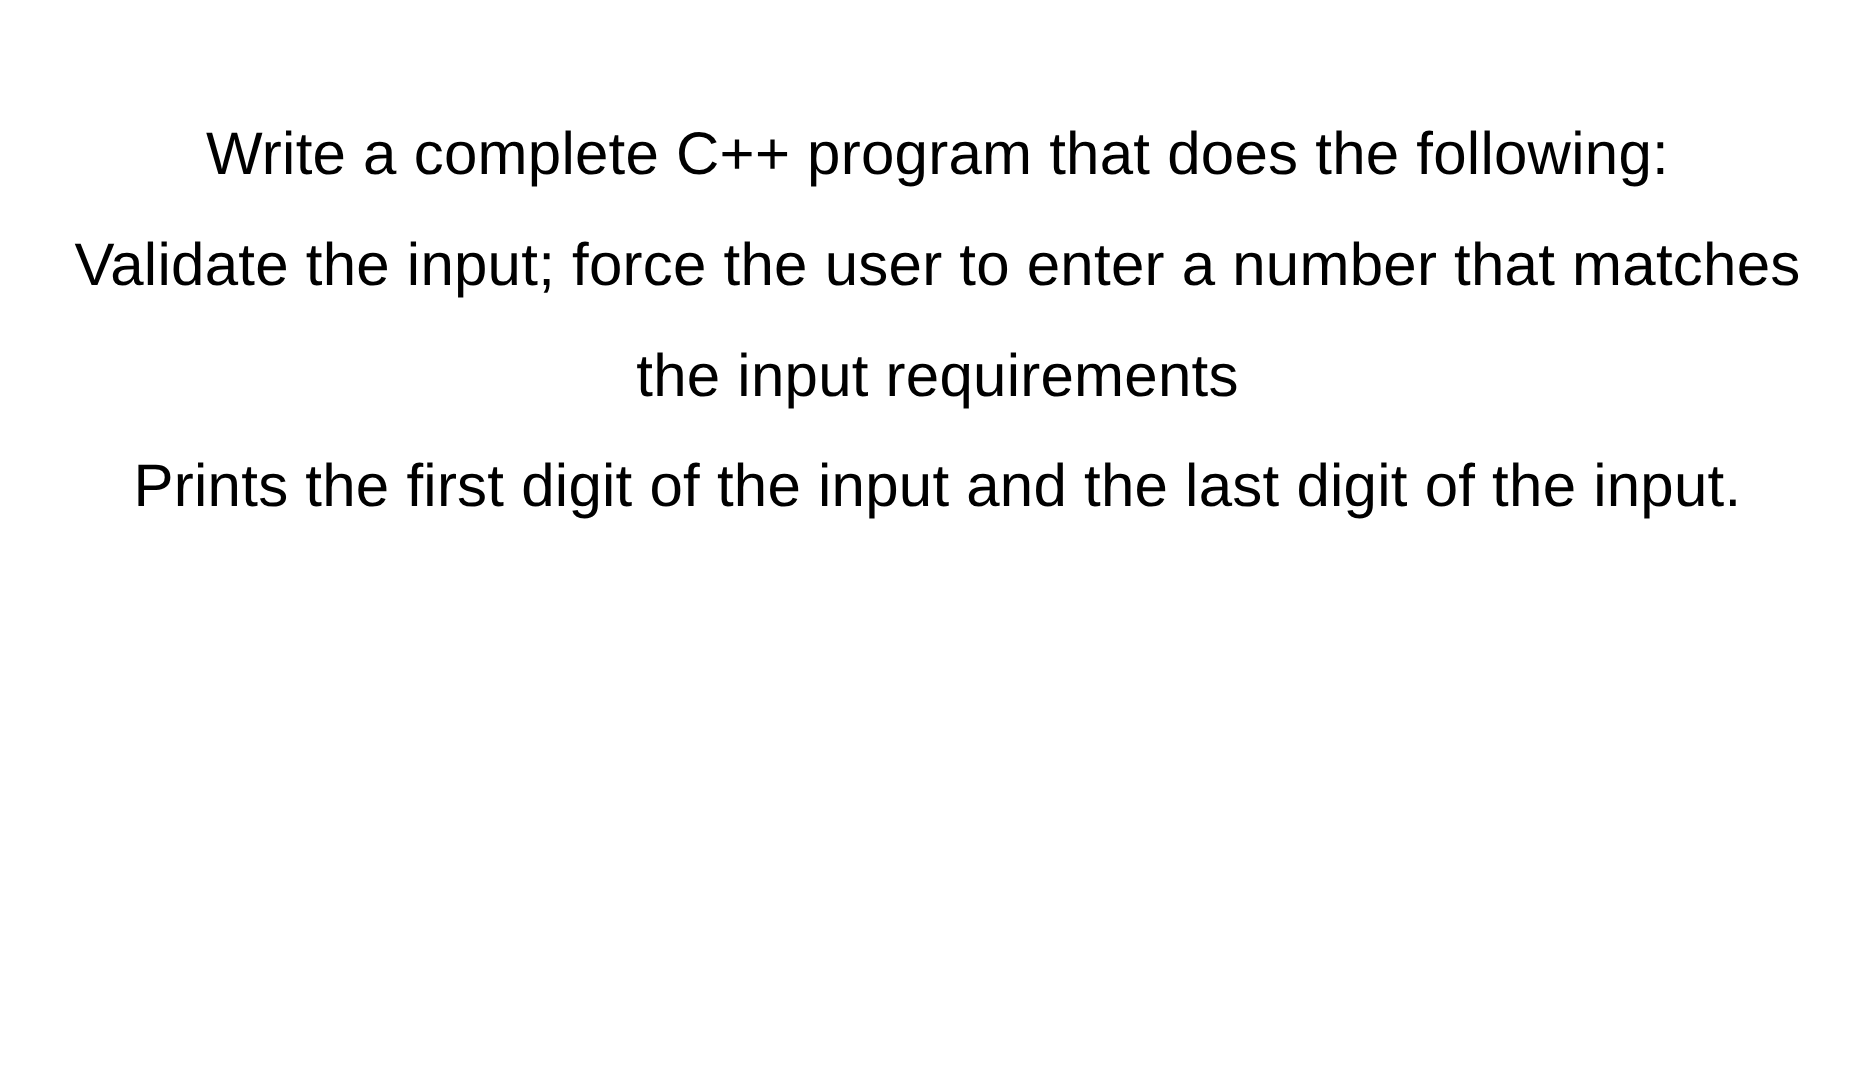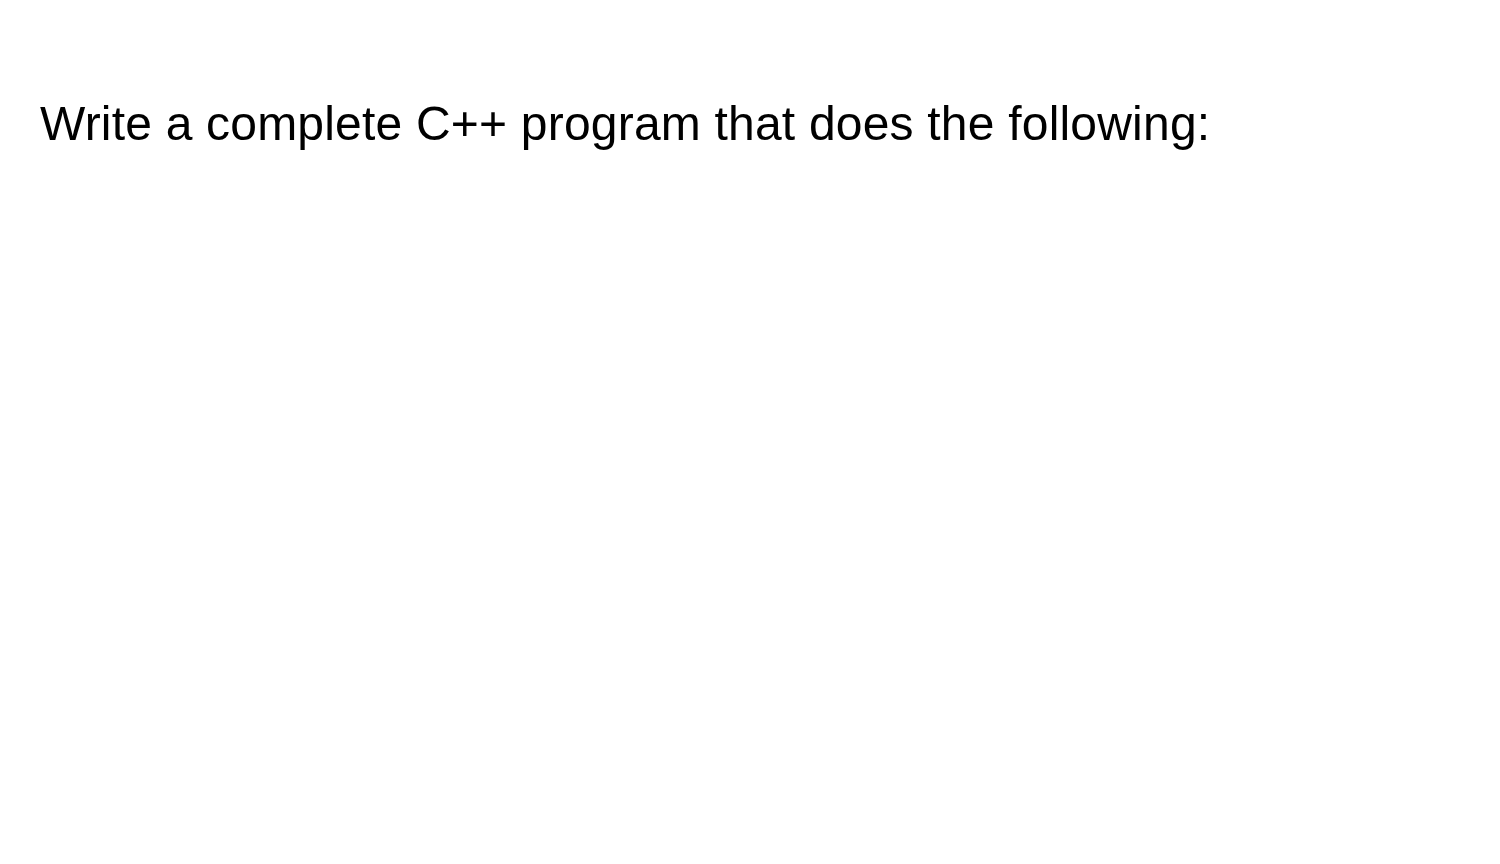--- a/index.html
+++ b/index.html
@@ -20,20 +20,23 @@
     width: 100%;
     height: 100%;
   }
   .para {
     font-size: 48px;
     line-height: 1.85;
     font-weight: 400;
     letter-spacing: 0.2px;
     margin: 0;
     word-wrap: break-word;
+    text-align: center;
   }
 </style>
 </head>
 <body>
 
 <div class="doc">
   <p class="para">Write a complete C++ program that does the following:</p>
+  <p class="para">Validate the input; force the user to enter a number that matches the input requirements</p>
+  <p class="para">Prints the first digit of the input and the last digit of the input.</p>
 </div>
 
 </body></html>

